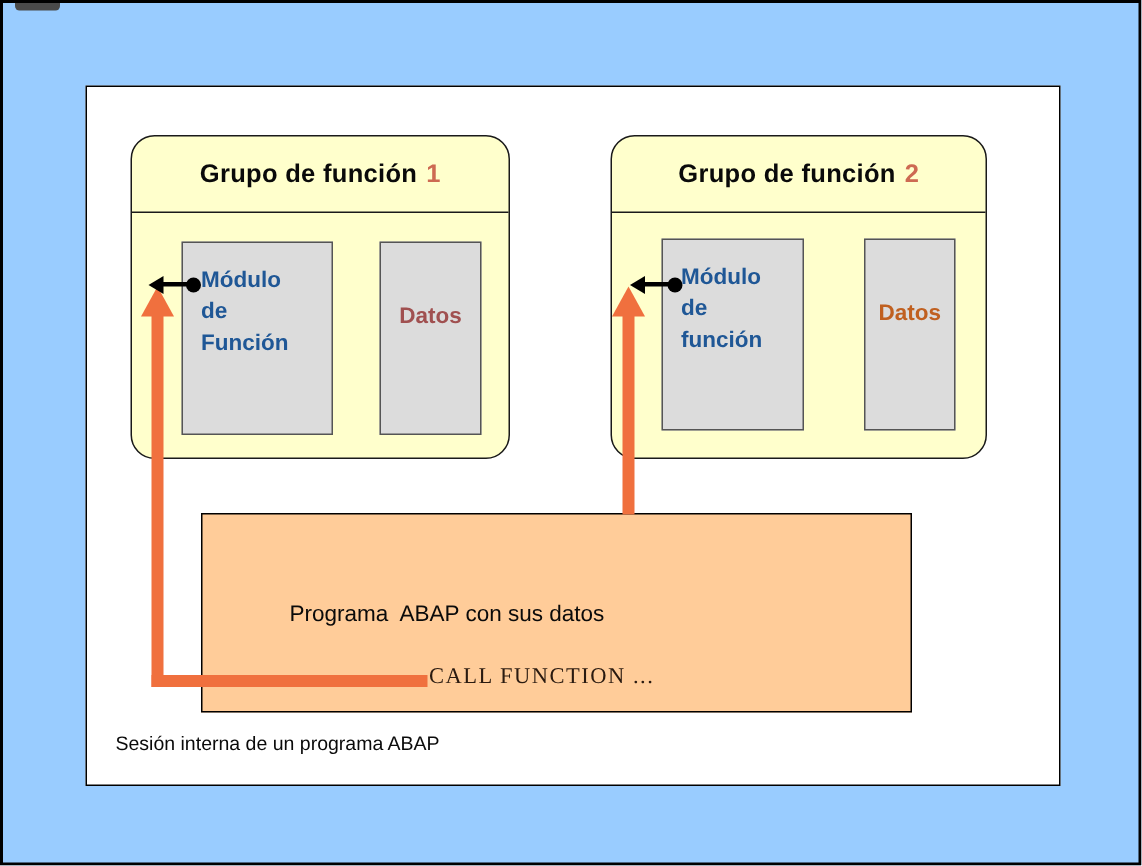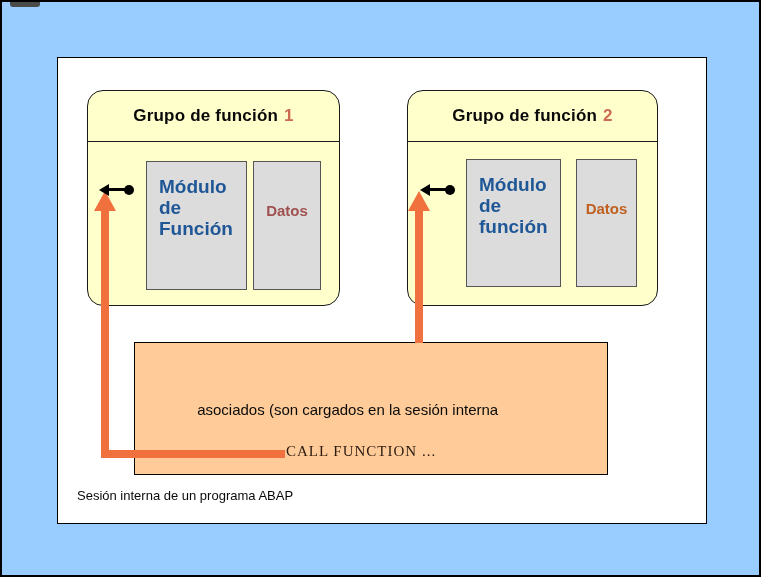--- a/index.html
+++ b/index.html
@@ -27,22 +27,22 @@
     position:absolute;left:0;right:0;top:0;height:50px;
     border-bottom:1px solid #1a1a1a;
     display:flex;align-items:center;justify-content:center;
     font-size:17px;font-weight:bold;color:#0a0a0a;letter-spacing:0.2px;
   }
   .group-number{color:#CD6A52;margin-left:6px;}
   .inner-gray{
     position:absolute;box-sizing:border-box;
     background:#DCDCDC;border:1px solid #555;
   }
-  .module{top:70px;width:101px;height:129px;left:58px;
-    padding:14px 0 0 12px;font-size:19px;font-weight:bold;color:#1F5796;line-height:21px;}
+  .module{top:70px;width:101px;height:129px;left:33px;
+    padding:14px 0 0 12px;font-size:15px;font-weight:bold;color:#1F5796;line-height:21px;}
   .g2 .module{top:68px;width:95px;height:128px;}
   .datos{top:70px;width:68px;height:129px;left:165px;
     display:flex;justify-content:center;align-items:flex-start;padding-top:40px;
     font-size:15px;font-weight:bold;}
   .g1 .datos{color:#A05050;}
   .g2 .datos{top:68px;left:168px;width:61px;height:128px;color:#C06020;}
   .program-box{
     position:absolute;left:132px;top:340px;width:474px;height:133px;
     box-sizing:border-box;background:#FFCC99;border:1px solid #000;
     z-index:2;
@@ -124,21 +124,21 @@
       <div>de</div>
       <div>función</div>
     </div>
     <div class="inner-gray datos">
       <span>Datos</span>
     </div>
   </div>
 
   <div class="program-box">
     <div class="program-text">
-      <div> asociados (son cargados en la sesión interna</div>
+      <div>Programa  ABAP con sus datos</div>
     </div>
     <div class="program-code">CALL FUNCTION ...</div>
   </div>
 
   <div class="o-horiz o-seg a1"></div>
   <div class="o-shaft o-seg a1"></div>
   <div class="o-head a1"></div>
 
   <div class="o-shaft o-seg a2"></div>
   <div class="o-head a2"></div>

